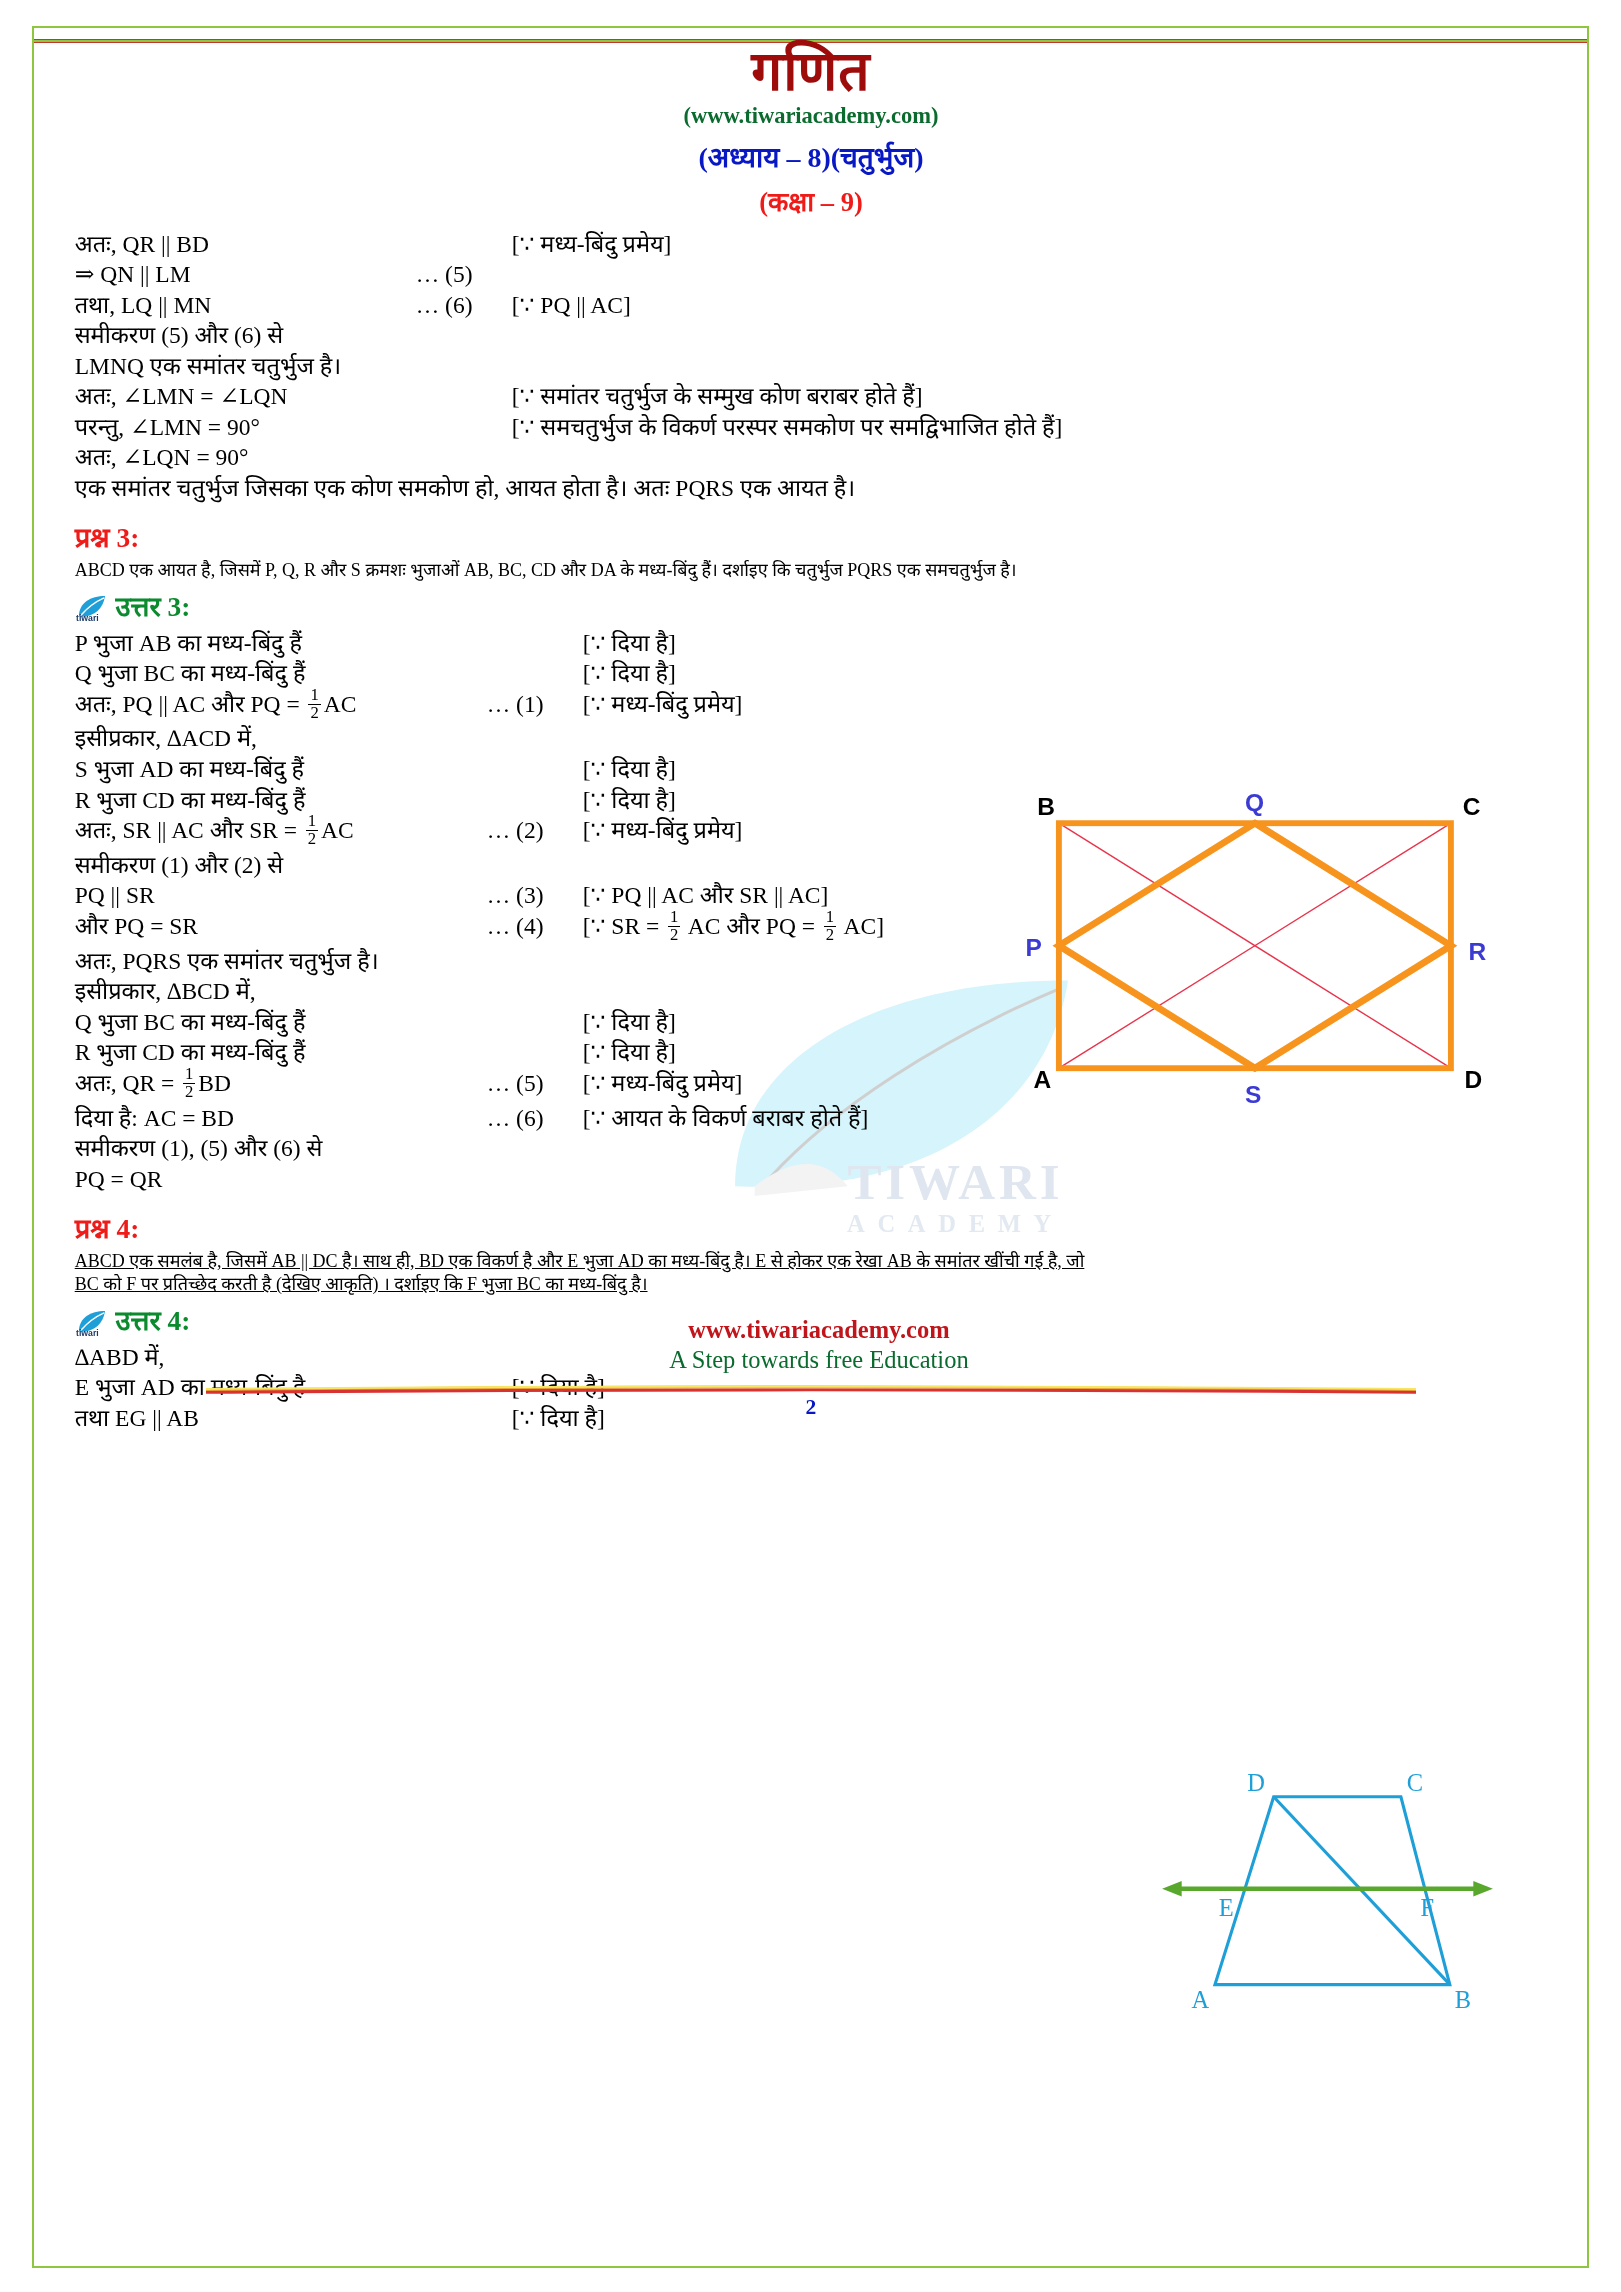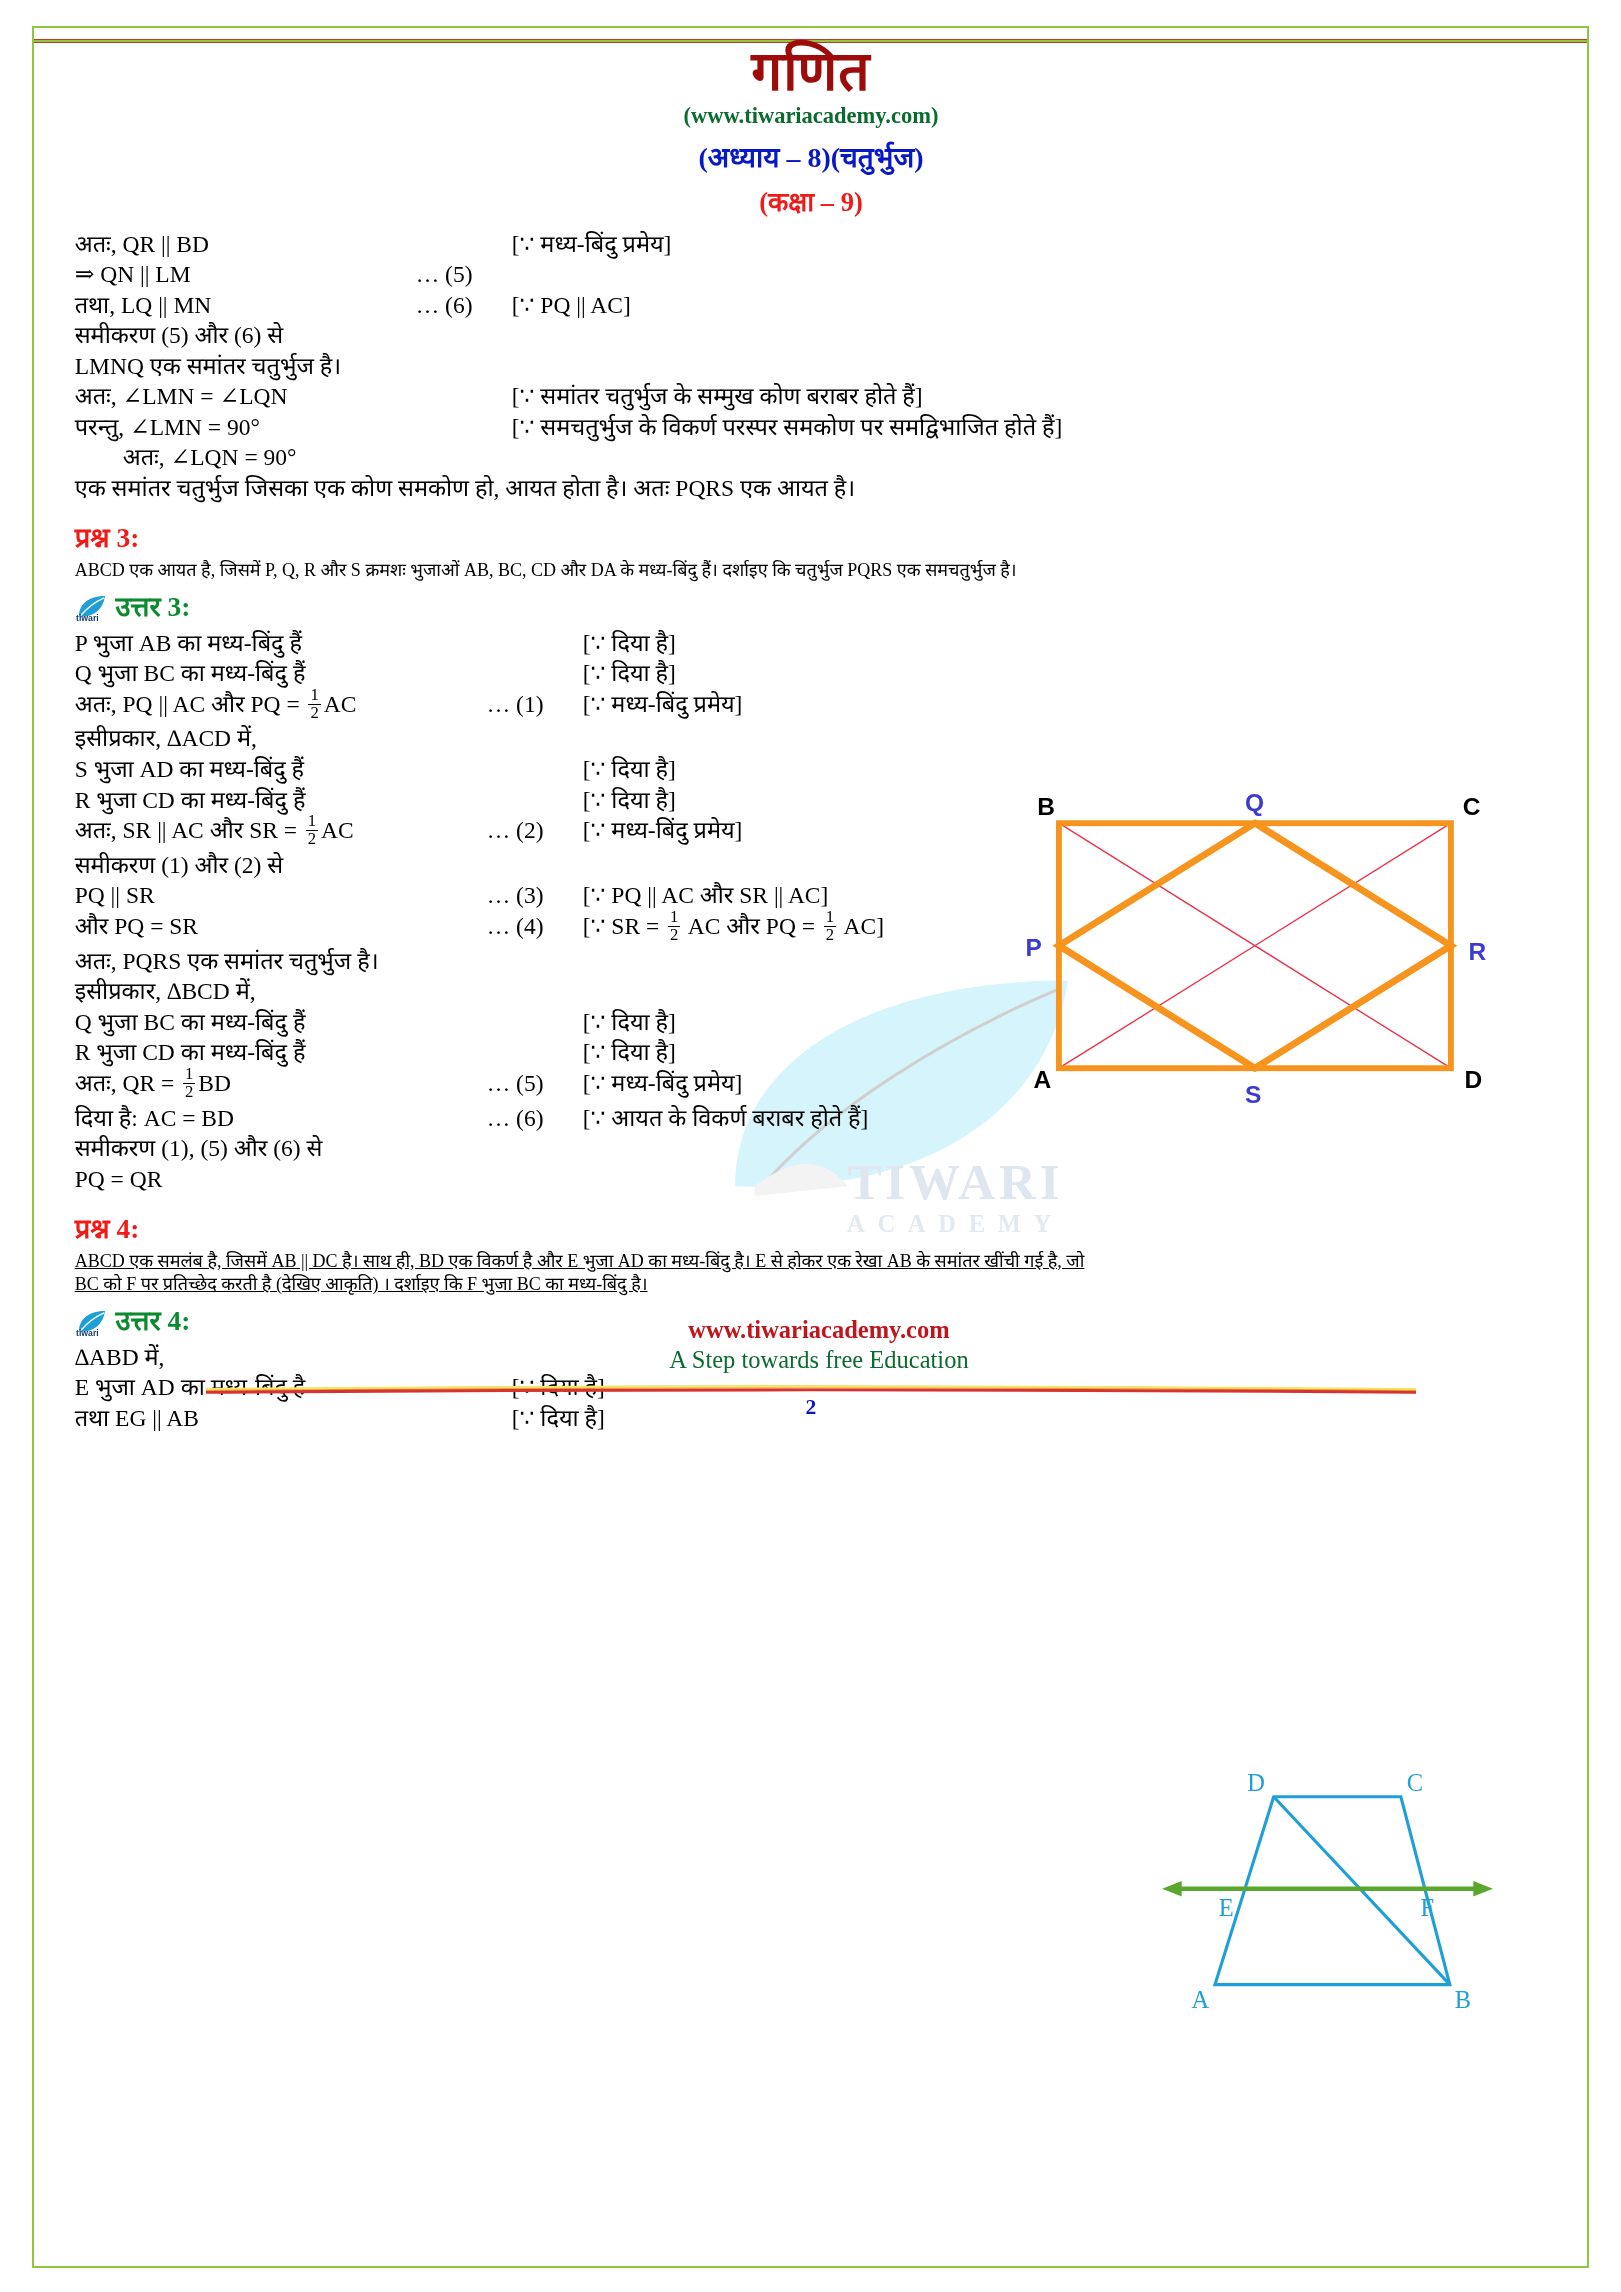--- a/index.html
+++ b/index.html
@@ -219,21 +219,21 @@
           <span class="c1 col-a" style="width: 341px; flex-basis: 341px;">अतः, ∠LMN =  ∠LQN</span>
           <span class="c1 col-ref"></span>
           <span class="c1 reason">[∵ समांतर चतुर्भुज के सम्मुख कोण बराबर होते हैं]</span>
         </div>
         <div class="ln">
           <span class="c1 col-a" style="width: 341px; flex-basis: 341px;">परन्तु, ∠LMN = 90°</span>
           <span class="c1 col-ref"></span>
           <span class="c1 reason">[∵ समचतुर्भुज के विकर्ण परस्पर समकोण पर समद्विभाजित होते हैं]</span>
         </div>
         <div class="ln">
-          <span class="c1 col-a" style="width: 341px; flex-basis: 341px; margin-left: 48px;">अतः, ∠LQN = 90°</span>
+          <span class="c1 col-a" style="width: 341px; flex-basis: 341px;">अतः, ∠LQN = 90°</span>
           <span class="c1 col-ref"></span>
           <span class="c1 reason"></span>
         </div>
       </div>
 
     <div class="full">एक समांतर चतुर्भुज जिसका एक कोण समकोण हो, आयत होता है। अतः PQRS एक आयत है।</div>
 
     <div class="q-head">प्रश्न 3:</div>
     <div class="q-body" style="width:1157px;">ABCD एक आयत है, जिसमें P, Q, R और S क्रमशः भुजाओं AB, BC, CD और DA के मध्य-बिंदु हैं। दर्शाइए कि चतुर्भुज PQRS एक समचतुर्भुज है।</div>
 

